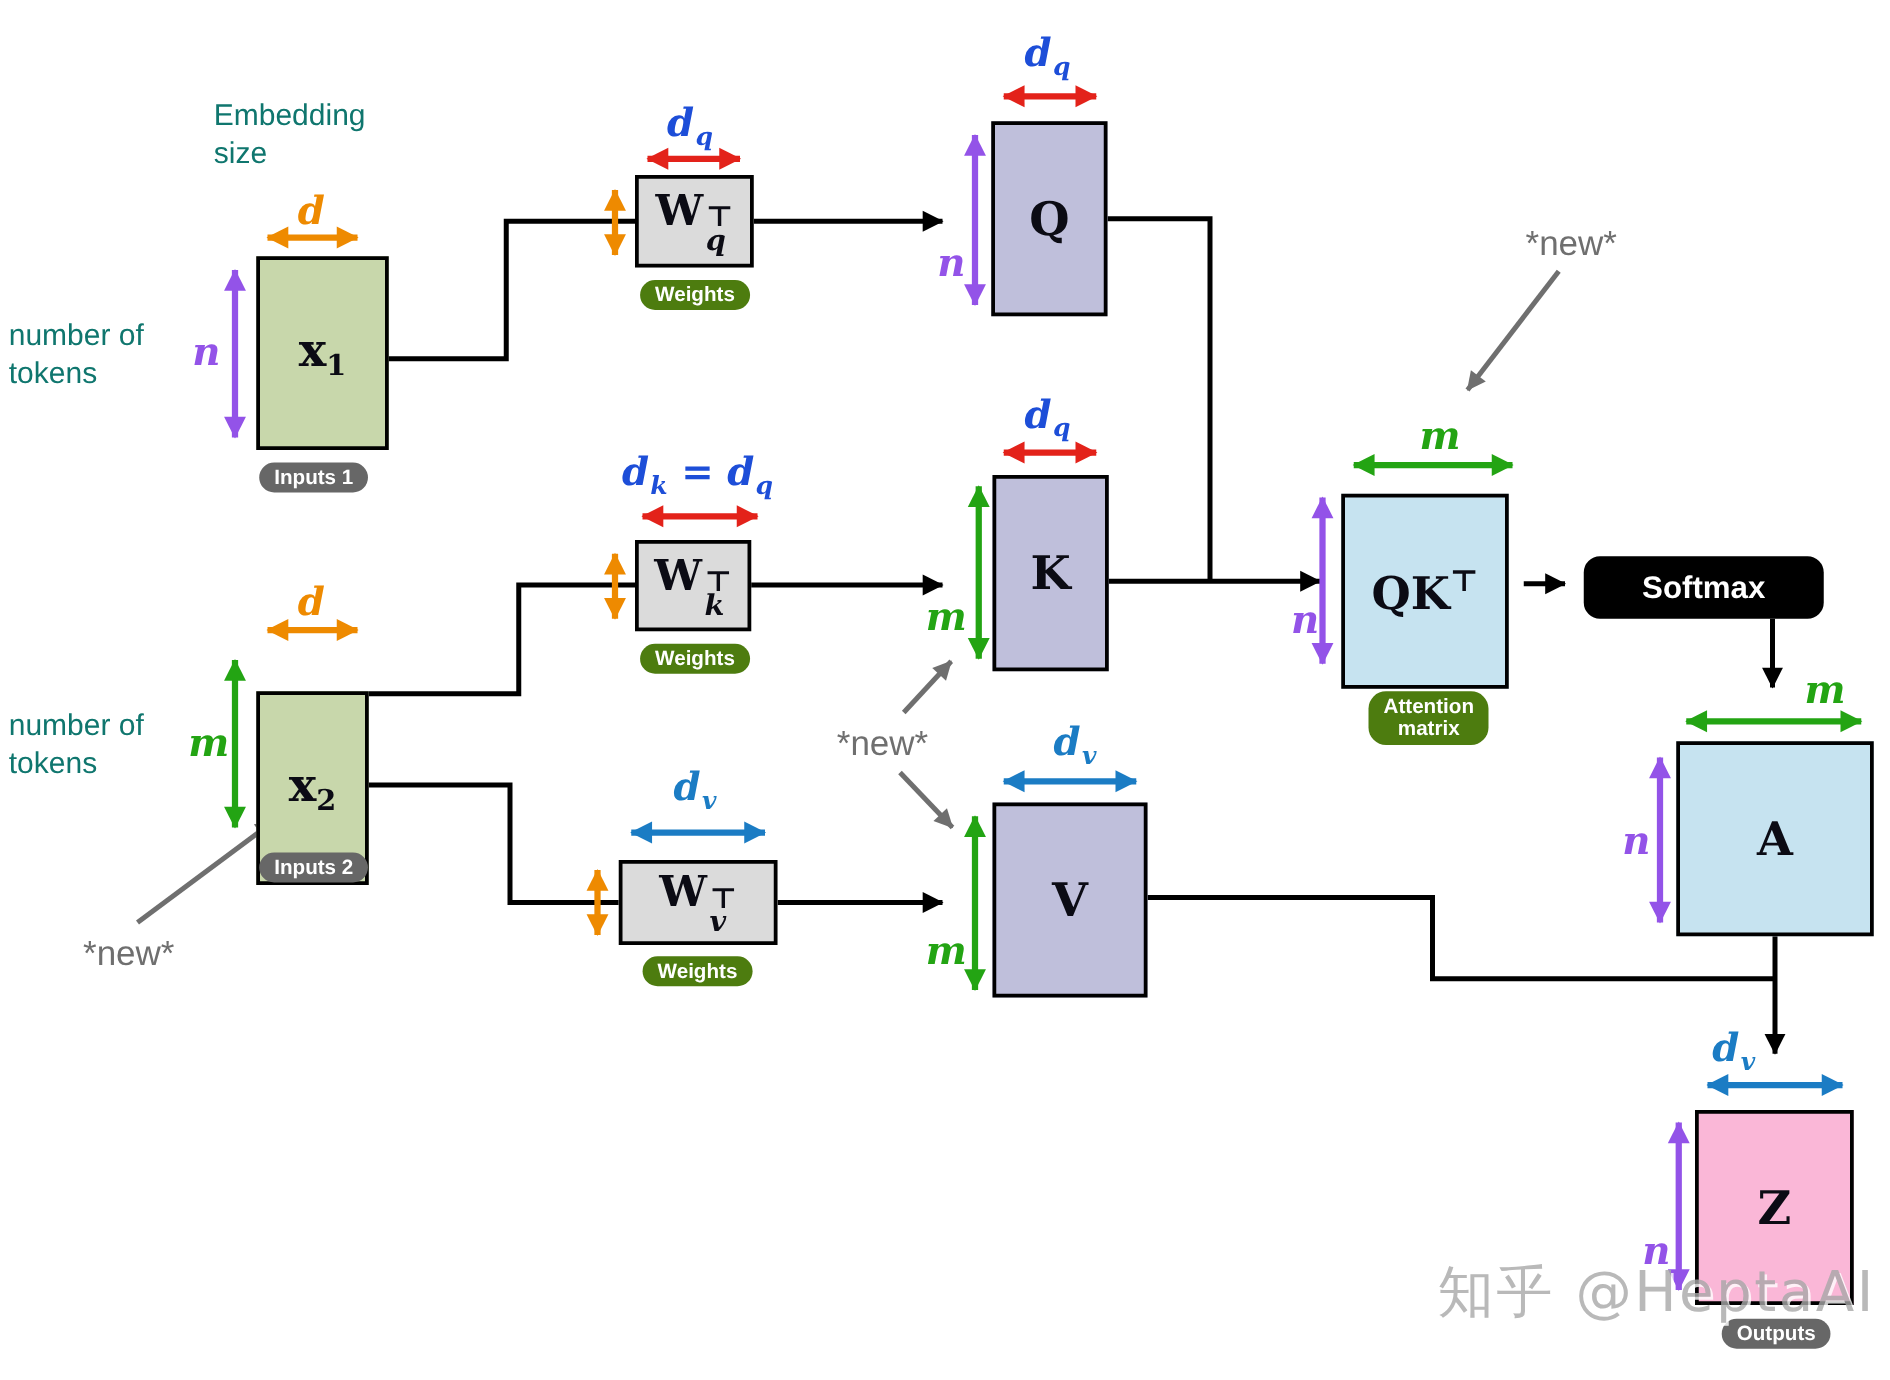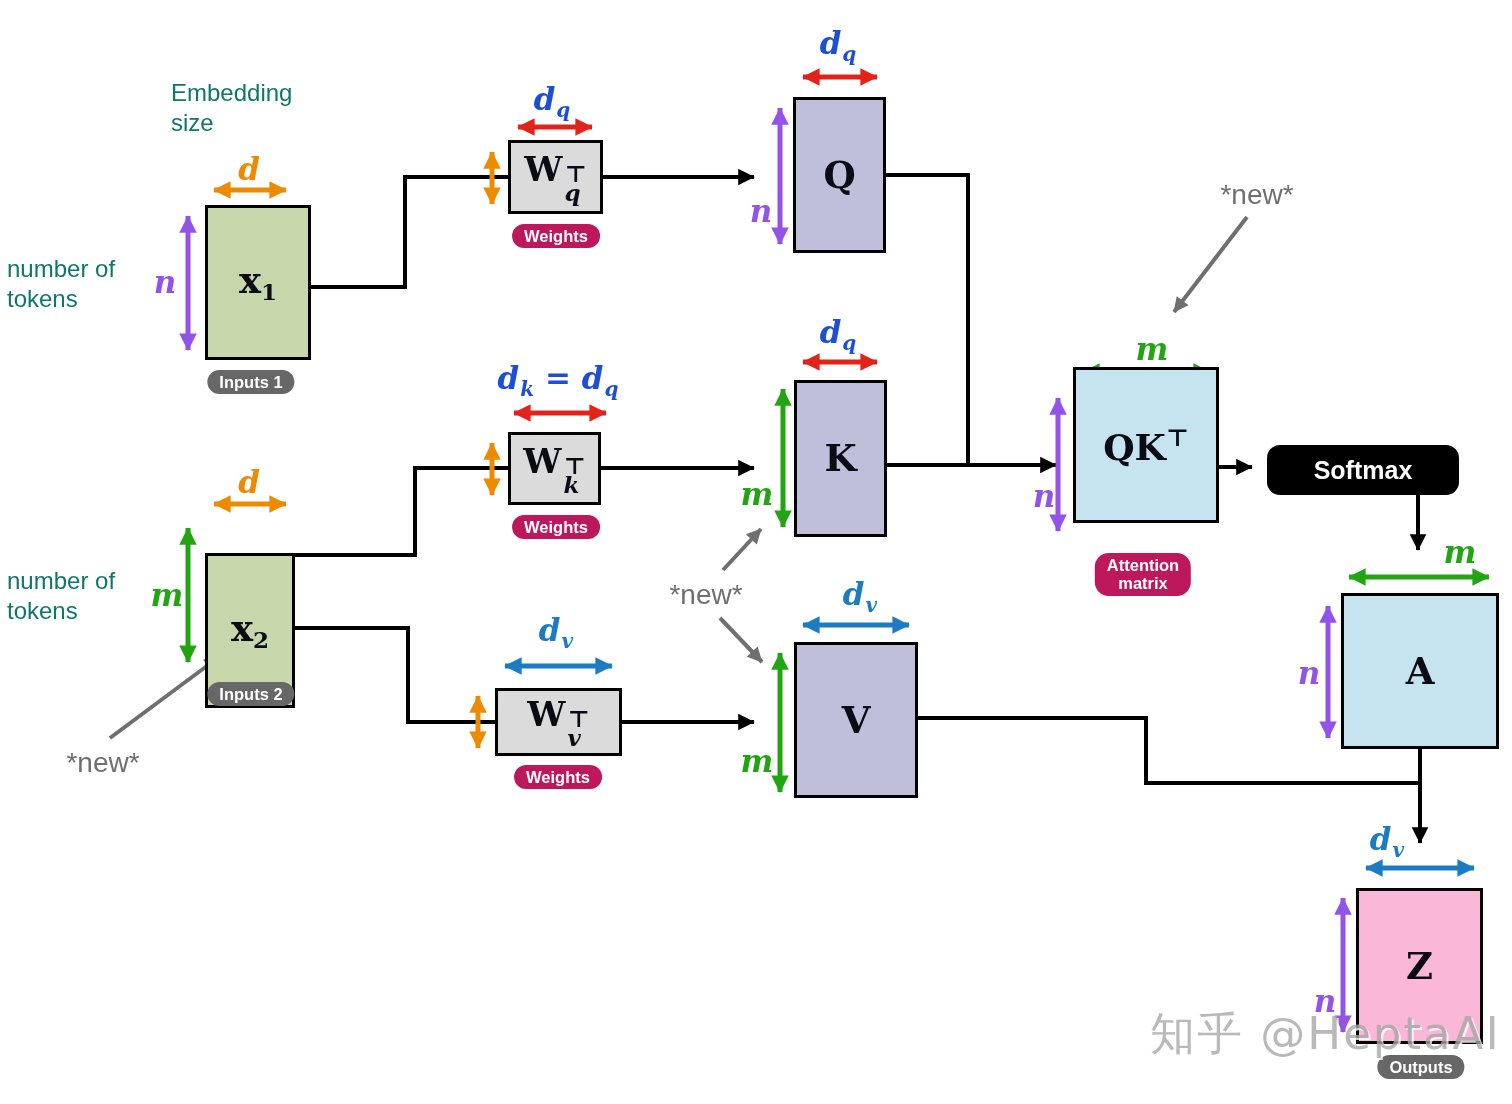--- a/index.html
+++ b/index.html
@@ -21,21 +21,21 @@
   .blk-label .sub{font-size:23px;font-style:normal;vertical-align:-7px;}
   .supsub{display:inline-flex;flex-direction:column;align-items:flex-start;
           line-height:.82;font-size:23px;margin-left:2px;transform:translateY(1px);}
   .supsub .ss-sub{font-style:italic;}
   .qk-sup{font-size:24px;vertical-align:14px;}
 
   
   .badge{position:absolute;transform:translateX(-50%);background:#7c7c7c;color:#fff;
          font-weight:bold;font-size:16.5px;line-height:1.12;border-radius:14px;
          padding:3px 12px;text-align:center;white-space:nowrap;z-index:3;}
-  .badge.light{background:#be185d;}
+  .badge.light{background:#4d7c0f;}
   .badge.dark{background:#676767;}
 
   
   .dim-label{position:absolute;transform:translate(-50%,-50%);white-space:nowrap;
              font-family:"DejaVu Serif","Liberation Serif",serif;font-style:italic;
              font-weight:bold;font-size:31px;z-index:2;}
   .dim-label .s{font-size:20px;vertical-align:-7px;margin-left:1px;}
   .c-orange{color:#EE8A00;}
   .c-red{color:#1d4ed8;}
   .c-green{color:#23A413;}
@@ -228,21 +228,21 @@
   </div>
 
   <div class="box bg-lav" style="left:794px;top:380px;width:93px;height:157px;">
     <span class="blk-label">K</span>
   </div>
 
   <div class="box bg-lav" style="left:794px;top:642px;width:124px;height:156px;">
     <span class="blk-label">V</span>
   </div>
 
-  <div class="box bg-blue" style="left:1073px;top:367px;width:146px;height:156px;justify-content:center;">
+  <div class="box bg-blue" style="left:1073px;top:395px;width:134px;height:156px;justify-content:center;">
     <span class="blk-label" style="font-size:36px;"><span>QK</span><span class="qk-sup">⊤</span></span>
   </div>
   <div class="badge light" style="left:1143px;top:553px;">
     <span>Attention</span><br>
     <span>matrix</span>
   </div>
 
   <div class="softmax" style="left:1267px;top:445px;width:192px;height:50px;">Softmax</div>
 
   <div class="box bg-blue" style="left:1341px;top:593px;width:158px;height:156px;">

